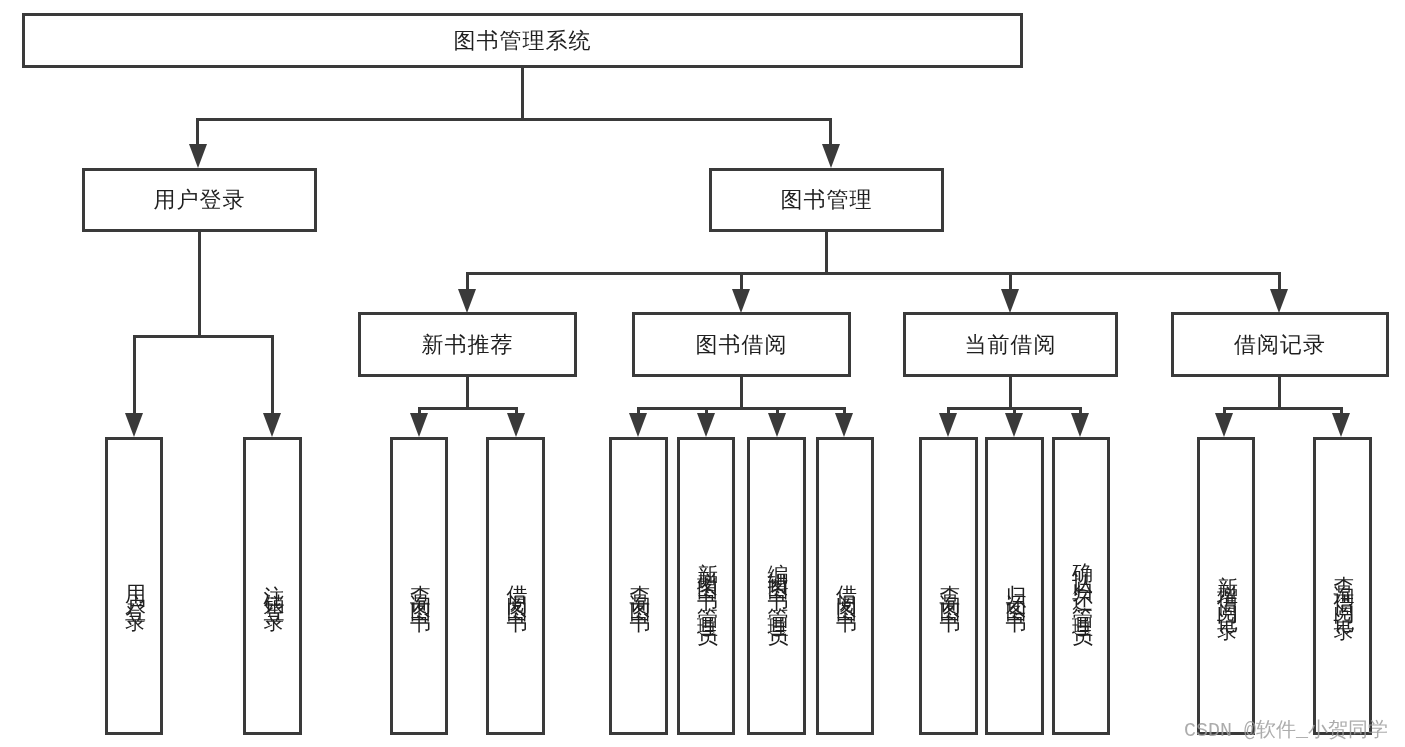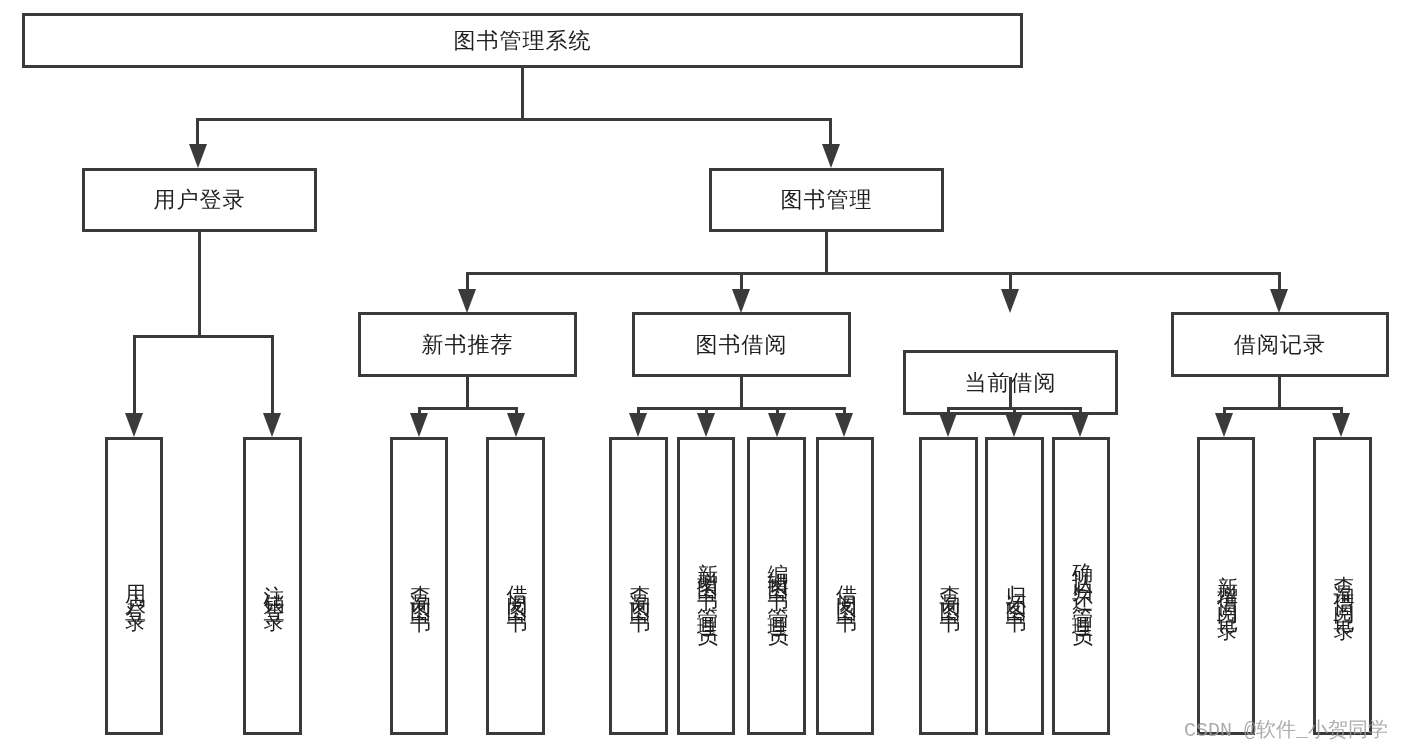--- a/index.html
+++ b/index.html
@@ -98,21 +98,21 @@
   <div class="arrow" style="left:1001px; top:289px;"></div>
   <div class="vline" style="left:1278px; top:272px; height:19px;"></div>
   <div class="arrow" style="left:1270px; top:289px;"></div>
 
   <div class="box hlabel" style="left:358px; top:312px; width:219px; height:65px;">
     <span>新书推荐</span>
   </div>
   <div class="box hlabel" style="left:632px; top:312px; width:219px; height:65px;">
     <span>图书借阅</span>
   </div>
-  <div class="box hlabel" style="left:903px; top:312px; width:215px; height:65px;margin-top:38px;">
+  <div class="box hlabel" style="left:903px; top:312px; width:215px; height:65px;">
     <span>当前借阅</span>
   </div>
   <div class="box hlabel" style="left:1171px; top:312px; width:218px; height:65px;">
     <span>借阅记录</span>
   </div>
 
   <div class="vline" style="left:466px; top:377px; height:30px;"></div>
   <div class="hline" style="left:418px; top:407px; width:100px;"></div>
   <div class="vline" style="left:418px; top:407px; height:8px;"></div>
   <div class="arrow" style="left:410px; top:413px;"></div>

